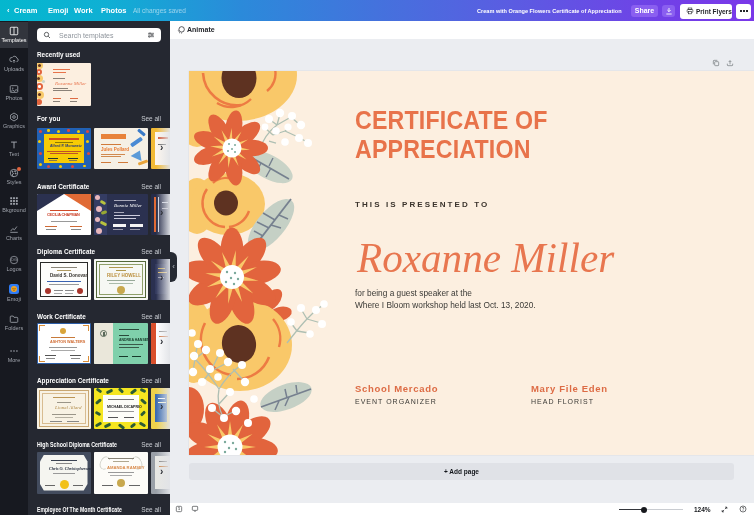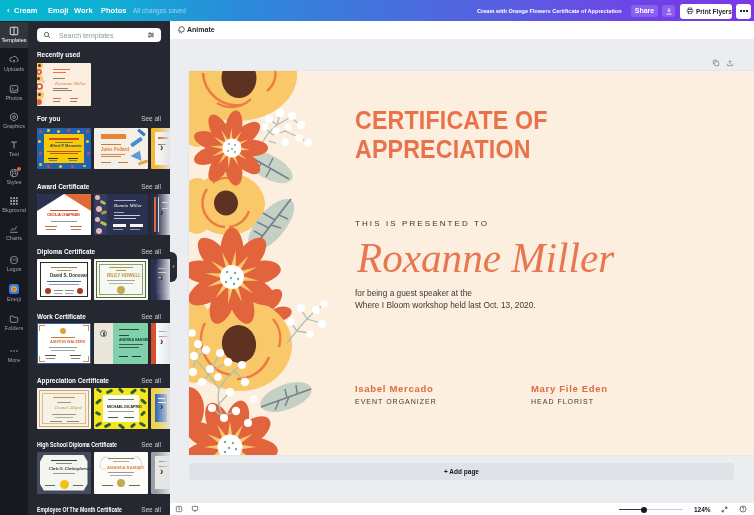--- a/index.html
+++ b/index.html
@@ -29,21 +29,21 @@
 .rowarrow{position:absolute;color:#2c2f36;font-weight:700;font-size:10px;font-family:"Liberation Sans",sans-serif;}
 .minitxt{position:absolute;white-space:nowrap;transform-origin:0 0;}
 
 #animbar{left:170px;top:21px;width:584px;height:18px;background:#fff;}
 #animbar .txt{position:absolute;left:17px;top:5px;font-size:7px;font-weight:600;color:#24262b;}
 #page{left:189px;top:71px;width:589px;height:384px;background:#fcefe0;overflow:hidden;box-shadow:0 0 1px rgba(0,0,0,.18);}
 #addpage{left:189px;top:463px;width:545px;height:17px;background:#e0e2e7;border-radius:3px;text-align:center;line-height:17px;font-size:6.5px;color:#13161b;font-weight:600;}
 #collapsetab{left:170px;top:252px;width:7px;height:30px;background:#262a33;border-radius:0 6px 6px 0;color:#b7bcc4;font-size:8px;line-height:30px;text-align:center;}
 
 #certtitle{left:166px;top:34.5px;width:300px;font-size:26.5px;line-height:29.5px;font-weight:700;color:#e8734a;letter-spacing:.2px;transform:scaleX(.875);transform-origin:0 0;}
-#presented{left:166px;top:148px;font-size:8px;font-weight:400;color:#3a332c;letter-spacing:2.1px;}
+#presented{left:166px;top:129px;font-size:8px;font-weight:700;color:#3a332c;letter-spacing:2.1px;}
 #bigname{left:168px;top:163px;font-family:"Liberation Serif",serif;font-style:italic;font-weight:400;font-size:42px;color:#e8764f;letter-spacing:0;transform:scaleX(.98);transform-origin:0 0;}
 #subtxt{left:166px;top:215.5px;font-size:9.5px;line-height:12.3px;color:#3b3a36;transform:scaleX(.875);transform-origin:0 0;}
 .signname{position:absolute;top:312px;font-size:9.5px;font-weight:700;color:#dd6b44;letter-spacing:.7px;}
 .signrole{position:absolute;top:327px;font-size:7px;color:#3b3a36;letter-spacing:1px;}
 
 #bottombar{left:170px;top:503px;width:584px;height:12px;background:#fff;}
 </style></head>
 <body>
 <div id="app">
 
@@ -630,21 +630,21 @@
           <circle cx="65" cy="328" r="3.8"></circle>
         <circle cx="9" cy="273" r="4"></circle>
           <circle cx="3" cy="262" r="3.8"></circle>
           <circle cx="59" cy="352" r="4"></circle>
       </g>
     </svg>
     <div class="abs" id="certtitle">CERTIFICATE OF APPRECIATION</div>
     <div class="abs" id="presented">THIS IS PRESENTED TO</div>
     <div class="abs" id="bigname">Roxanne Miller</div>
     <div class="abs" id="subtxt">for being a guest speaker at the<br>Where I Bloom workshop held last Oct. 13, 2020.</div>
-    <div class="signname" style="left:166px;">Isabel Mercado</div>
+    <div class="signname" style="left:166px;">School Mercado</div>
     <div class="signrole" style="left:166px;">EVENT ORGANIZER</div>
     <div class="signname" style="left:342px;">Mary File Eden</div>
     <div class="signrole" style="left:342px;">HEAD FLORIST</div>
   </div>
   <div class="abs" id="addpage">+ Add page</div>
   <div class="abs" id="collapsetab">‹</div>
   <div class="abs" id="bottombar">
     <svg style="position:absolute;left:5px;top:2px;" width="8" height="8" viewBox="0 0 24 24" fill="none" stroke="#3c4043" stroke-width="2">
         <rect x="4" y="4" width="16" height="16" rx="3"></rect>
         <text x="12" y="16" font-size="11" font-weight="bold" fill="#3c4043" stroke="none" text-anchor="middle" font-family="Liberation Sans">1</text>

